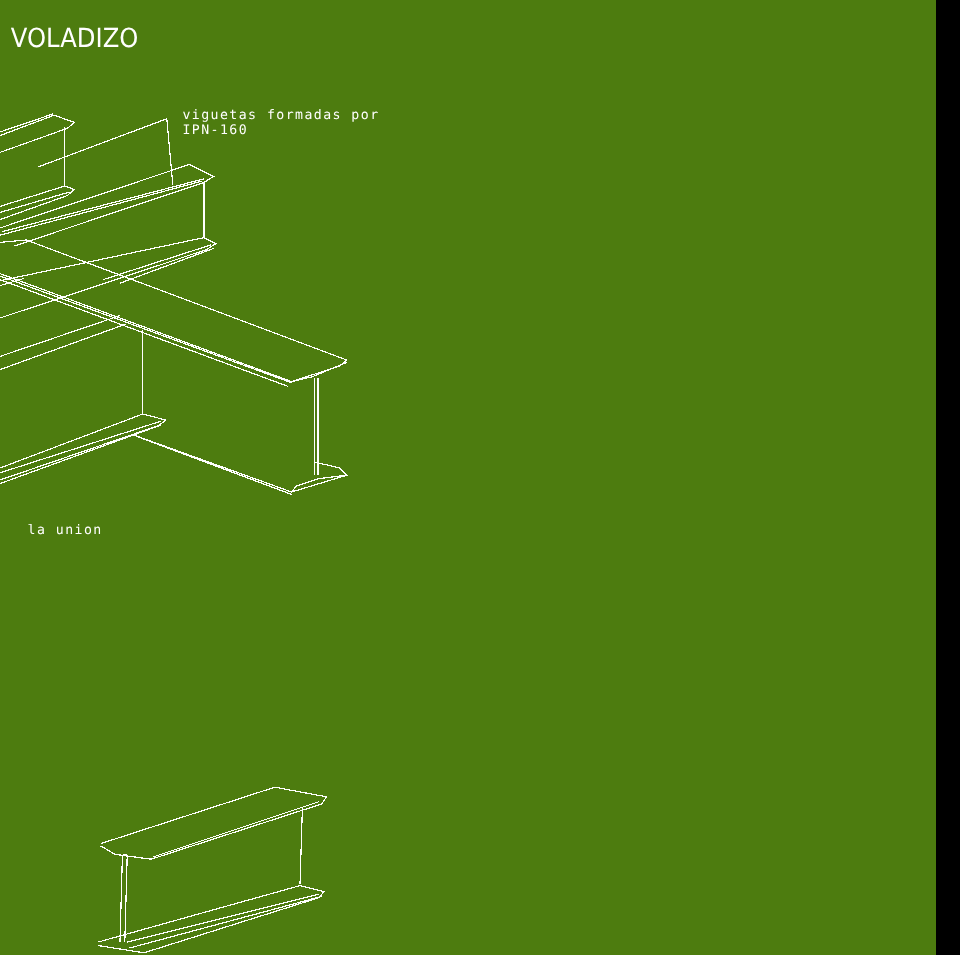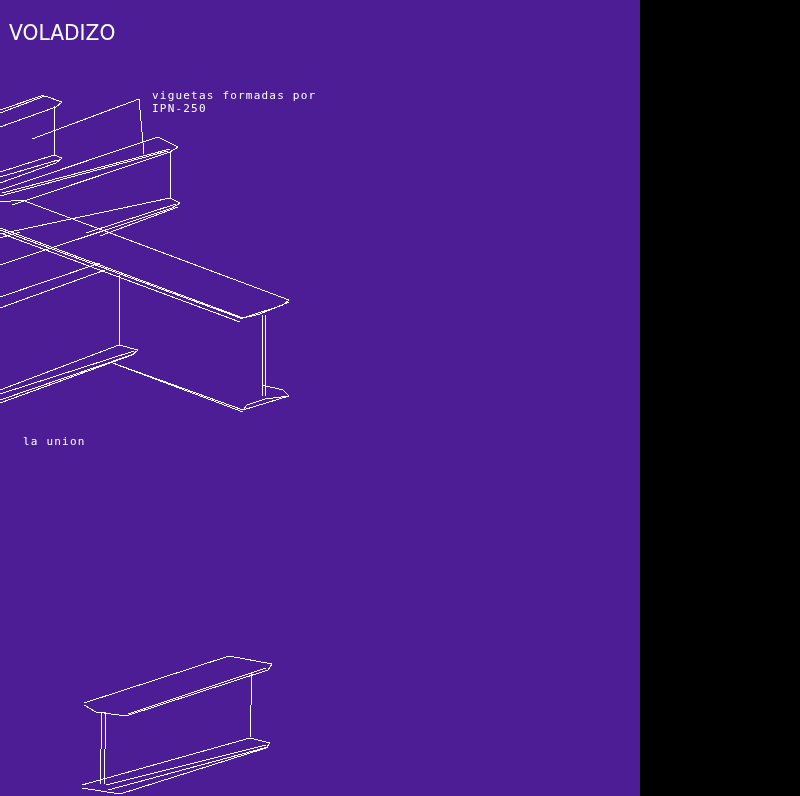--- a/index.html
+++ b/index.html
@@ -1,17 +1,17 @@
 <!DOCTYPE html>
 <html><head>
   <meta charset="utf-8">
   <style>
     html, body { margin:0; padding:0; background:#000; }
     body { width:800px; height:796px; overflow:hidden; position:relative; }
-    .canvas { position:absolute; left:0; top:0; width:640px; height:796px; background:#4c1d95; }
+    .canvas { position:absolute; left:0; top:0; width:780px; height:796px; background:#4d7c0f; }
     svg { position:absolute; left:0; top:0; }
     svg line, svg polyline, svg polygon, svg path { stroke:#ffffff; stroke-width:1; fill:none; shape-rendering:crispEdges; }
     .txt { position:absolute; color:#fff; font-family:"DejaVu Sans Mono","Liberation Mono",monospace; white-space:pre; line-height:1; }
     .title { left:9px; top:22px; font-family:"DejaVu Sans","Liberation Sans",sans-serif; font-size:22px; letter-spacing:0px; transform:scaleX(0.92); transform-origin:left top; }
     .note1 { left:152px; top:90px; font-size:11px; letter-spacing:1.2px; }
     .note2 { left:152px; top:103px; font-size:11px; letter-spacing:1.2px; }
     .note3 { left:23px; top:436px; font-size:11px; letter-spacing:1.2px; }
   </style>
 </head>
 <body>
@@ -73,15 +73,15 @@
       <line x1="106" y1="713" x2="104" y2="785"></line>
       <line x1="252" y1="673" x2="250" y2="737"></line>
       <polyline points="82,785 250,738 270,743 266,748 120,794 82,788"></polyline>
       <line x1="106" y1="785" x2="266" y2="745"></line>
       <line x1="108" y1="790" x2="268" y2="747"></line>
     </g>
   </svg>
 
   <div class="txt title">VOLADIZO</div>
   <div class="txt note1">viguetas formadas por</div>
-  <div class="txt note2">IPN-250</div>
+  <div class="txt note2">IPN-160</div>
   <div class="txt note3">la union</div>
 </div>
 
 </body></html>

